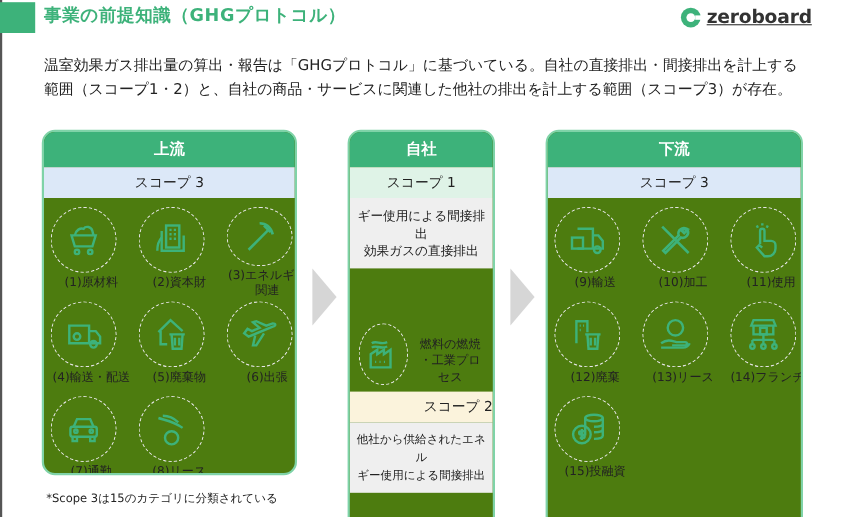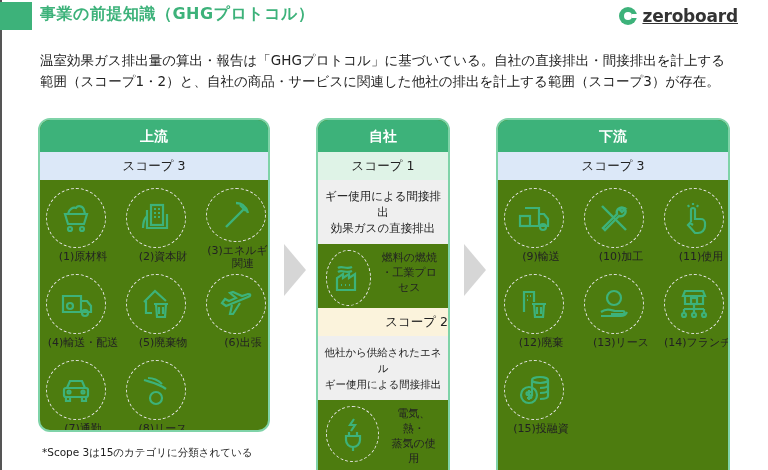--- a/index.html
+++ b/index.html
@@ -22,21 +22,21 @@
   .scope-green { background: #dff3e7; }
   .scope-yellow { background: #fbf3dc; text-align: right; }
   .desc-bar { background: #efefef; text-align: center; font-size: 11.5px; line-height: 16px; padding: 8px 6px; color: #222; }
 
   .grid { display: grid; grid-template-columns: repeat(3, 74px); column-gap: 6px; row-gap: 4px; padding: 8px 6px 0 6px; }
   .cell { display: flex; flex-direction: column; height: 82px; }
   .circle { width: 60px; height: 60px; border-radius: 50%; border: 1px dashed #e6e6e6; display: flex; align-items: center; justify-content: center; }
   .circle svg { width: 36px; height: 36px; }
   .cell-label { font-size: 11px; text-align: center; line-height: 13px; margin-top: 2px; color: #222; white-space: nowrap; }
 
-  .own-row { display: flex; align-items: flex-start; padding: 6px 8px; height: 64px; }
+  .own-row { display: flex; align-items: flex-end; padding: 6px 8px; height: 64px; margin-top: 48px; }
   .own-row .circle { width: 56px; height: 56px; }
   .own-label { font-size: 11px; line-height: 15px; margin-left: 8px; text-align: center; }
 
   .arrow { position: absolute; width: 0; height: 0; border-top: 26px solid transparent; border-bottom: 26px solid transparent; border-left: 22px solid #d6d6d6; }
   .footnote { position: absolute; left: 42px; top: 446px; font-size: 10.5px; color: #222; }
 </style>
 </head>
 <body>
 
 <div class="left-edge"></div>

